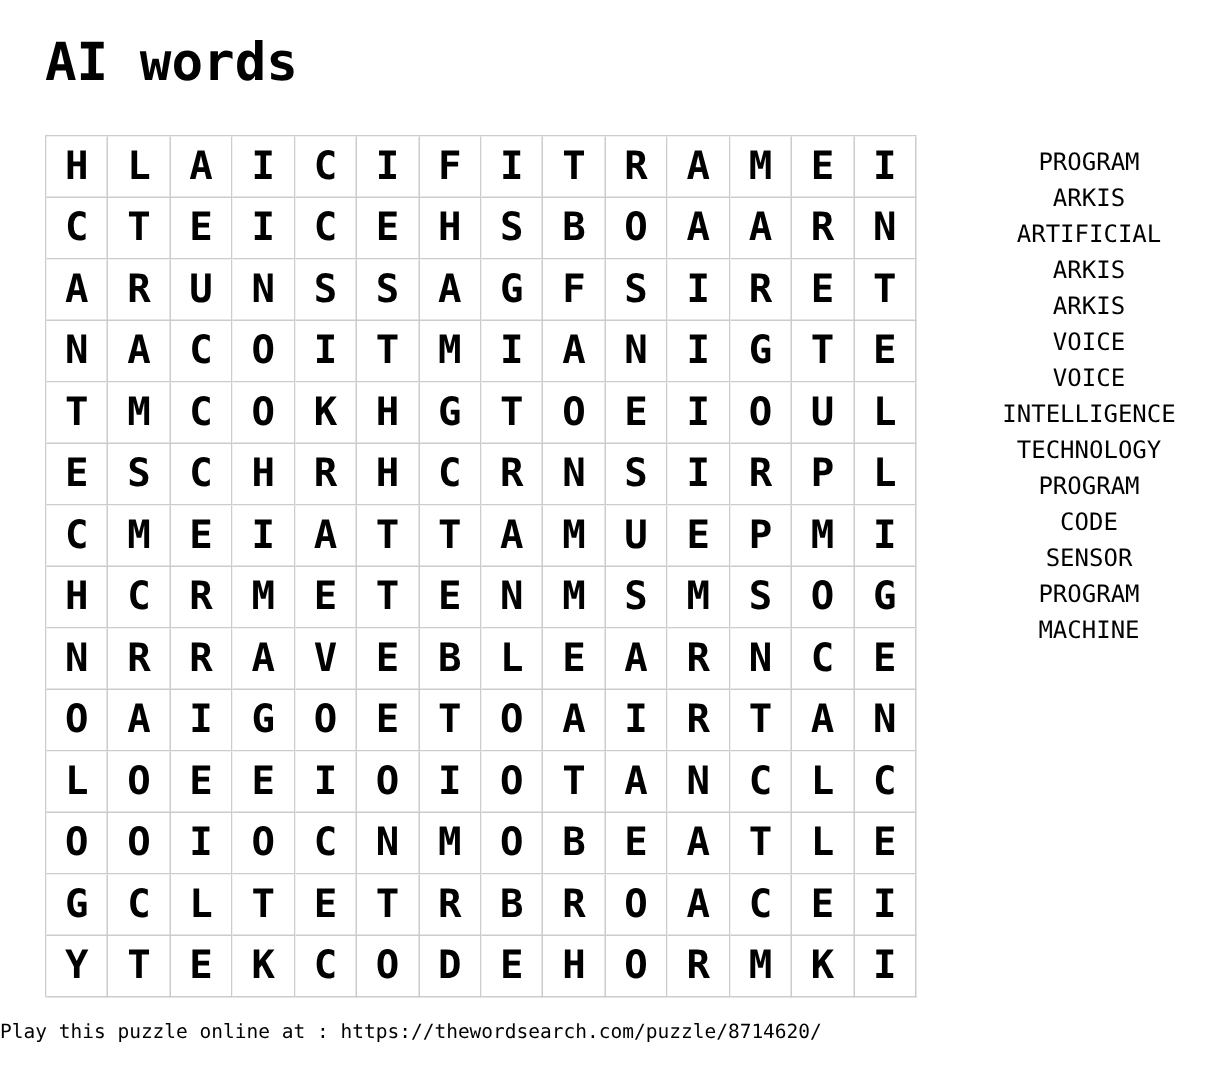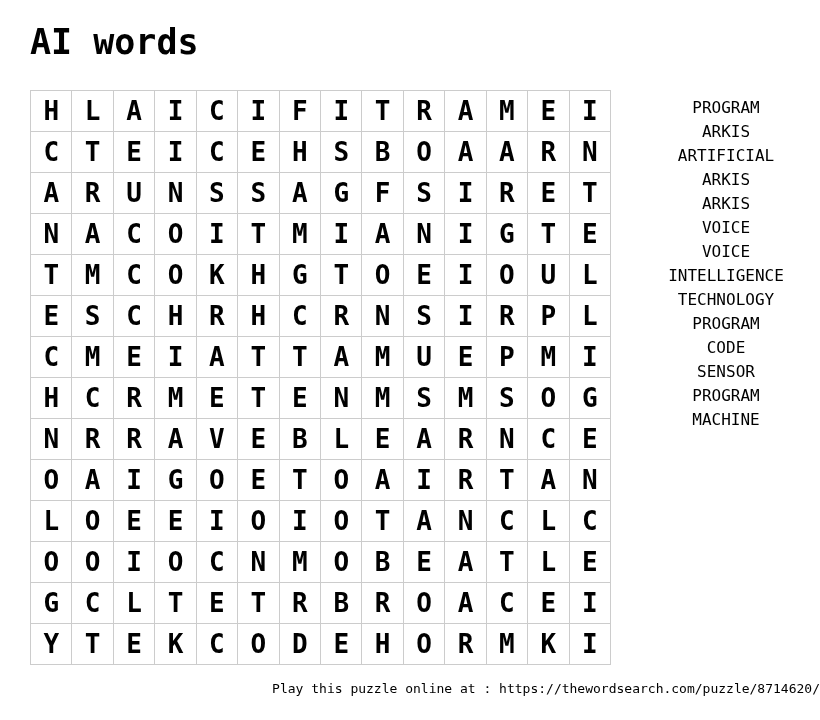--- a/index.html
+++ b/index.html
@@ -52,21 +52,21 @@
     font-size: 16px;
     line-height: 24px;
     padding-left: 32px;
   }
   .word-list .word { white-space: nowrap; }
 
   .footer {
     position: absolute;
     left: 0; right: 0;
     top: 681px;
-    text-align: right;
+    text-align: left;
     font-size: 13px;
     white-space: pre;
   }
   .footer .url { color: #000000; }
 </style>
 </head>
 <body style="background: rgb(255, 255, 255); color: rgb(0, 0, 0);">
 
 <div class="page">
 

